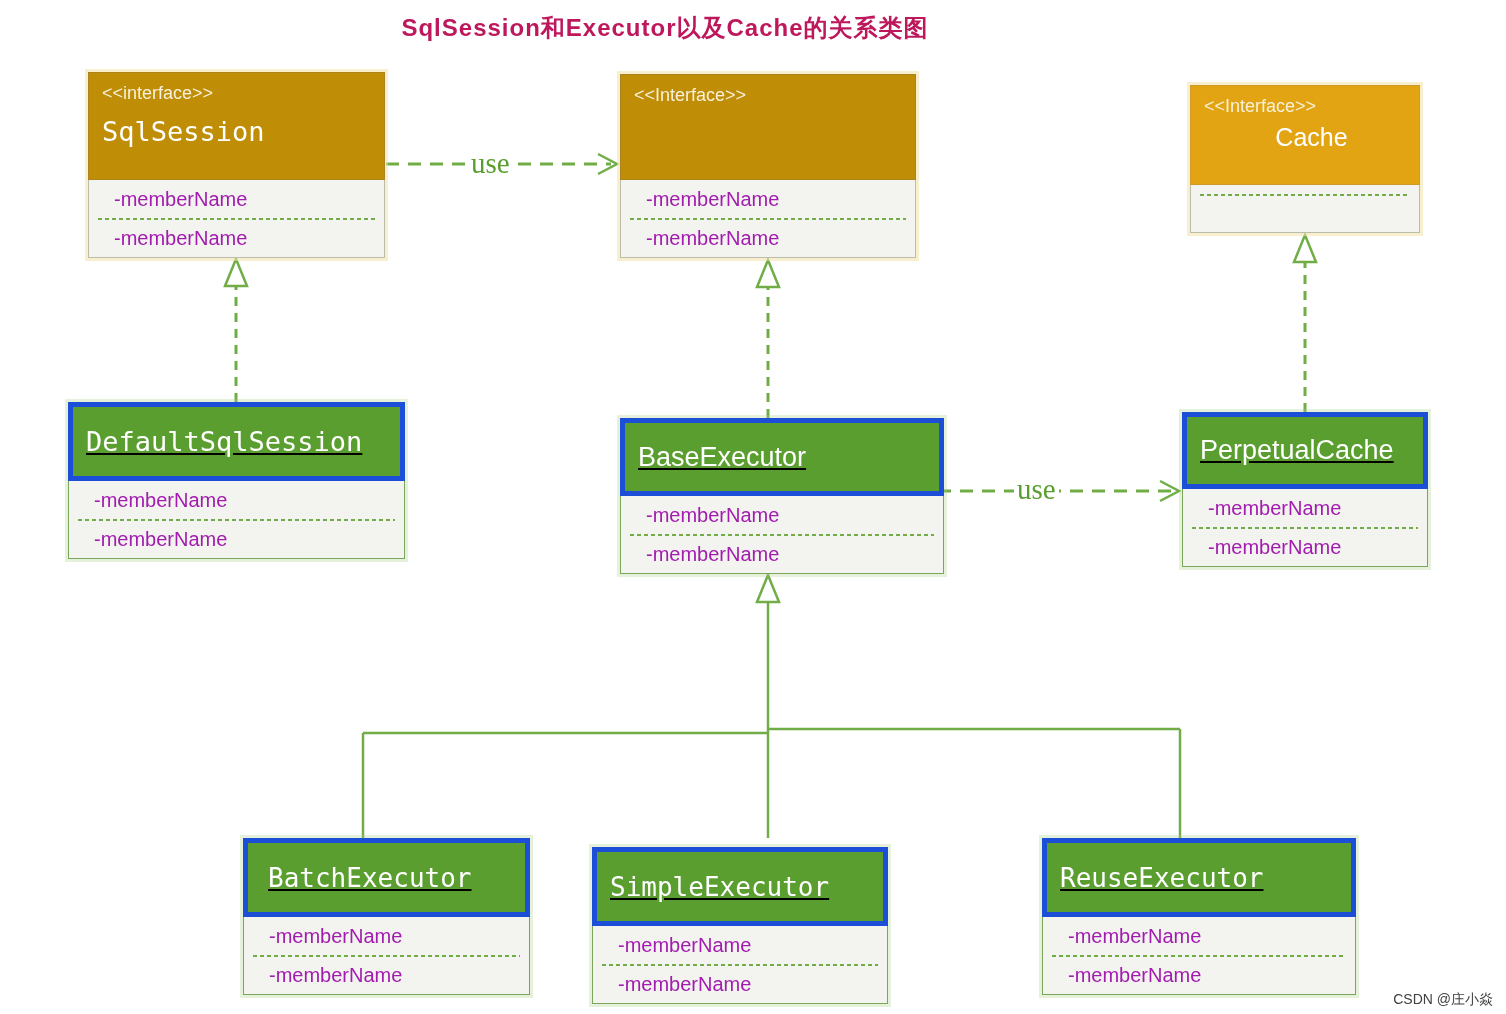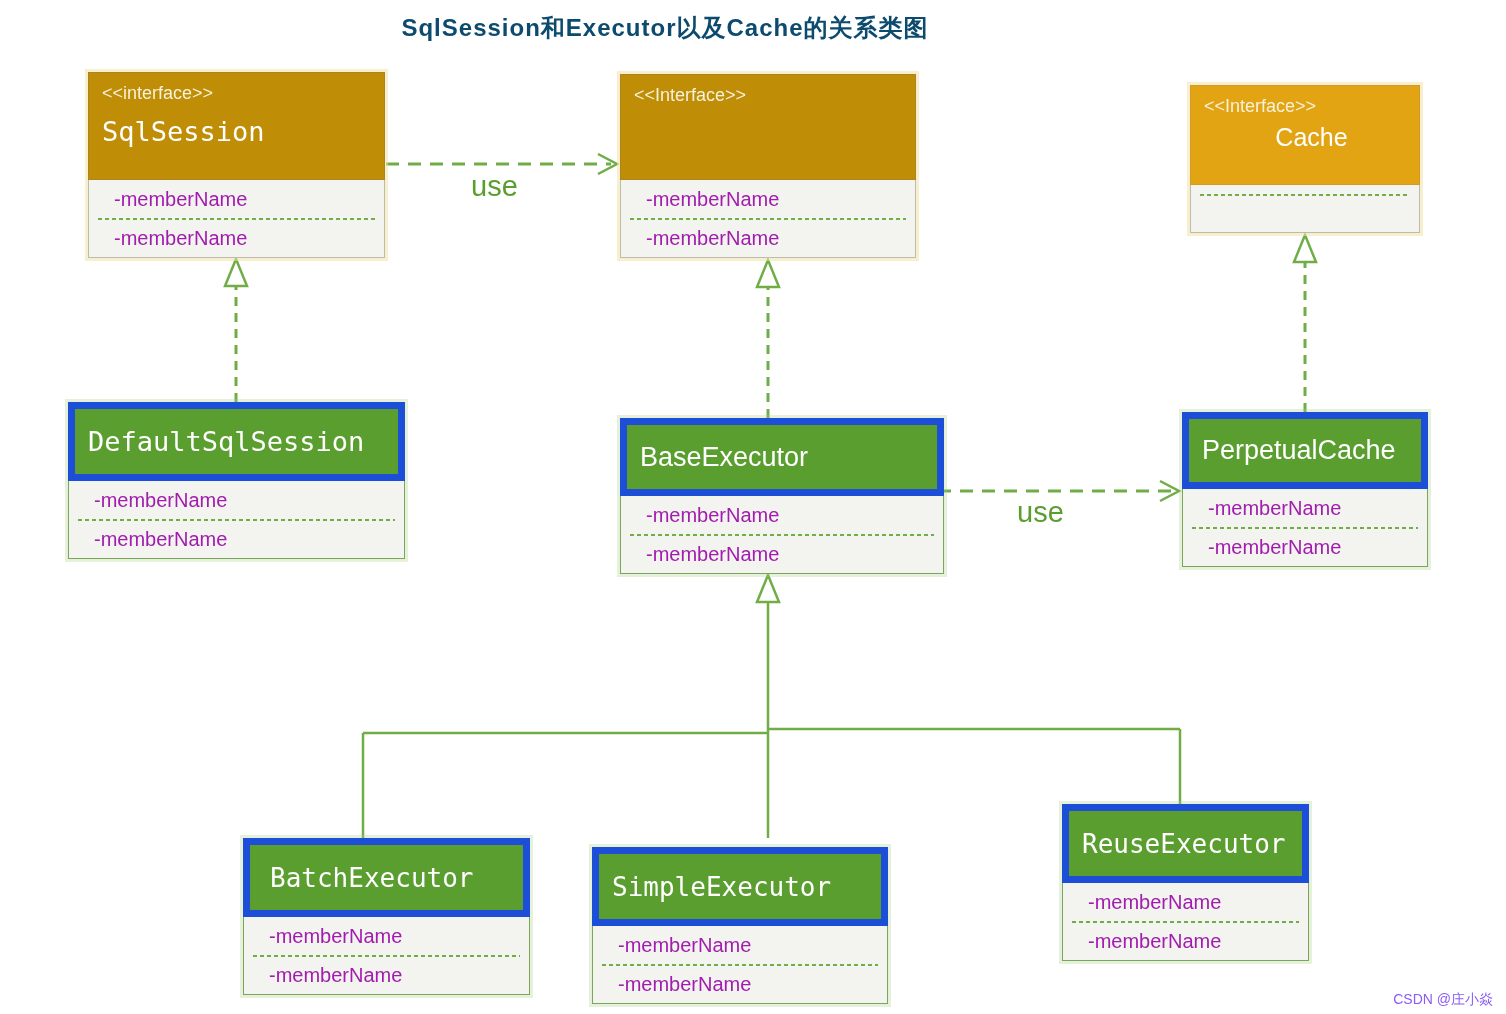--- a/index.html
+++ b/index.html
@@ -2,37 +2,37 @@
 <html><head>
 <meta charset="utf-8">
 <style>
   html,body{margin:0;padding:0;background:#ffffff;}
   #canvas{
     position:relative;width:1506px;height:1014px;background:#ffffff;
     font-family:"Liberation Sans",sans-serif;overflow:hidden;
   }
   #title{
     position:absolute;left:0;top:12px;width:1330px;text-align:center;
-    color:#0c4a6e;font-size:24px;font-weight:bold;letter-spacing:1px;
+    color:#be185d;font-size:24px;font-weight:bold;letter-spacing:1px;
     font-family:"Liberation Sans",sans-serif;
   }
   svg.lines{position:absolute;left:0;top:0;z-index:1;}
   .uml-box{position:absolute;box-sizing:border-box;z-index:2;}
   .uml-box .hdr{box-sizing:border-box;width:100%;}
   .uml-box .body{
     box-sizing:border-box;width:100%;background:#f3f3ef;
     border:1px solid #bcbcab;border-top:none;padding-top:1px;
   }
   
   .gold{box-shadow:0 0 0 3px rgba(243,226,168,.55);}
   .gold .hdr{background:#bf8d06;border:1px solid #ab8320;}
   .gold-light .hdr{background:#e2a413;border:1px solid #cf9a2a;}
   
   .green{box-shadow:0 0 0 3px rgba(168,208,136,.30);}
-  .green .hdr{background:#5a9e2f;border:7px solid #1d4ed8;}
+  .green .hdr{background:#5a9e2f;border:5px solid #1d4ed8;text-decoration:underline;}
   .green .body{border-color:#7aa65a;}
   .stereotype{
     color:#f7f1da;font-size:18px;padding:9px 0 0 13px;line-height:22px;
     font-family:"Liberation Sans",sans-serif;
   }
   .cls-name{
     color:#ffffff;font-size:27px;padding:12px 0 0 13px;white-space:nowrap;
     font-family:"DejaVu Sans Mono",monospace;
   }
   .sans-name .cls-name{font-family:"Liberation Sans",sans-serif;}
@@ -43,24 +43,24 @@
   .member{
     height:37px;line-height:37px;padding-left:25px;color:#a21caf;
     font-size:20px;font-family:"Liberation Sans",sans-serif;white-space:nowrap;
   }
   .divider{
     height:2px;margin:0 9px;
     background:repeating-linear-gradient(90deg,#70ad47 0 4px,transparent 4px 7px);
   }
   .use-label{
     position:absolute;z-index:3;color:#5a9e2f;font-size:29px;line-height:30px;
-    background:#ffffff;padding:0 3px;font-family:Liberation Sans, sans-serif;margin-top:23px;
+    background:#ffffff;padding:0 3px;font-family:Liberation Serif, serif;
   }
   #watermark{
-    position:absolute;right:13px;bottom:5px;color:#8b5cf6;font-size:14px;
+    position:absolute;right:13px;bottom:5px;color:#404040;font-size:14px;
     z-index:3;font-family:"Liberation Sans",sans-serif;
   }
 </style>
 </head>
 <body>
 
 <div id="canvas">
 
   <div id="title">SqlSession和Executor以及Cache的关系类图</div>
 
@@ -185,21 +185,21 @@
     <div class="hdr" style="height:79px;">
       <div class="cls-name" style="font-size:26px;">SimpleExecutor</div>
     </div>
     <div class="body">
       <div class="member">-memberName</div>
       <div class="divider"></div>
       <div class="member">-memberName</div>
     </div>
   </div>
 
-  <div class="uml-box green" style="left:1042px;top:804px;width:247px;margin-left:20px;">
+  <div class="uml-box green" style="left:1042px;top:838px;width:314px;">
     <div class="hdr" style="height:79px;">
       <div class="cls-name" style="font-size:26px;">ReuseExecutor</div>
     </div>
     <div class="body">
       <div class="member">-memberName</div>
       <div class="divider"></div>
       <div class="member">-memberName</div>
     </div>
   </div>
 

